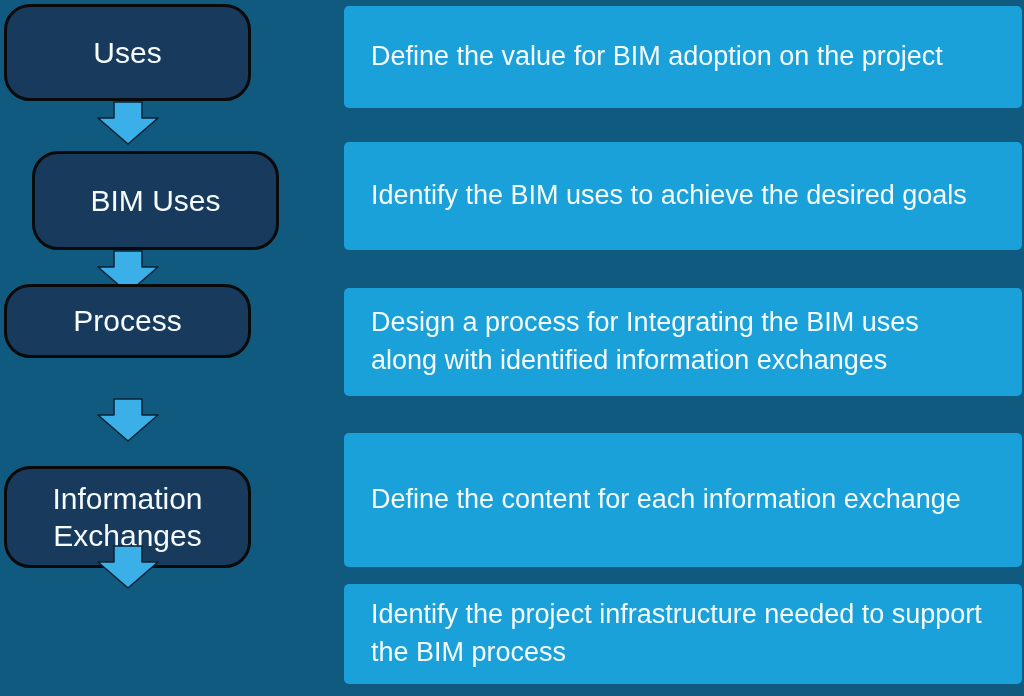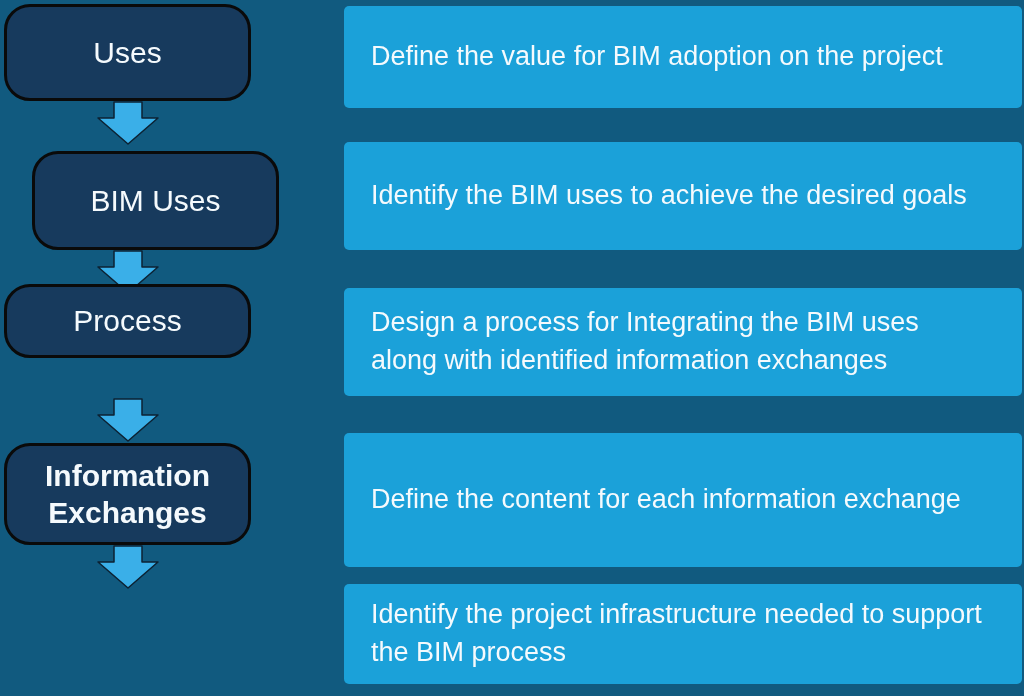--- a/index.html
+++ b/index.html
@@ -47,21 +47,21 @@
     left: 96px;
     width: 64px;
     height: 44px;
   }
   .arrow svg { display: block; width: 100%; height: 100%; }
 
   
   .sb1 { top: 4px;   height: 97px;  }
   .sb2 { top: 151px; height: 99px; margin-left: 28px;  }
   .sb3 { top: 284px; height: 74px; }
-  .sb4 { top: 443px; height: 102px; font-weight: bold; }
+  .sb4 { top: 466px; height: 102px; }
   .sb5 { top: 591px; height: 101px; }
 
   .db1 { top: 6px;   height: 102px; }
   .db2 { top: 142px; height: 108px; text-align: right; }
   .db3 { top: 288px; height: 108px; }
   .db4 { top: 433px; height: 134px; }
   .db5 { top: 584px; height: 100px; }
 
   .ar1 { top: 101px; }
   .ar2 { top: 250px; }

